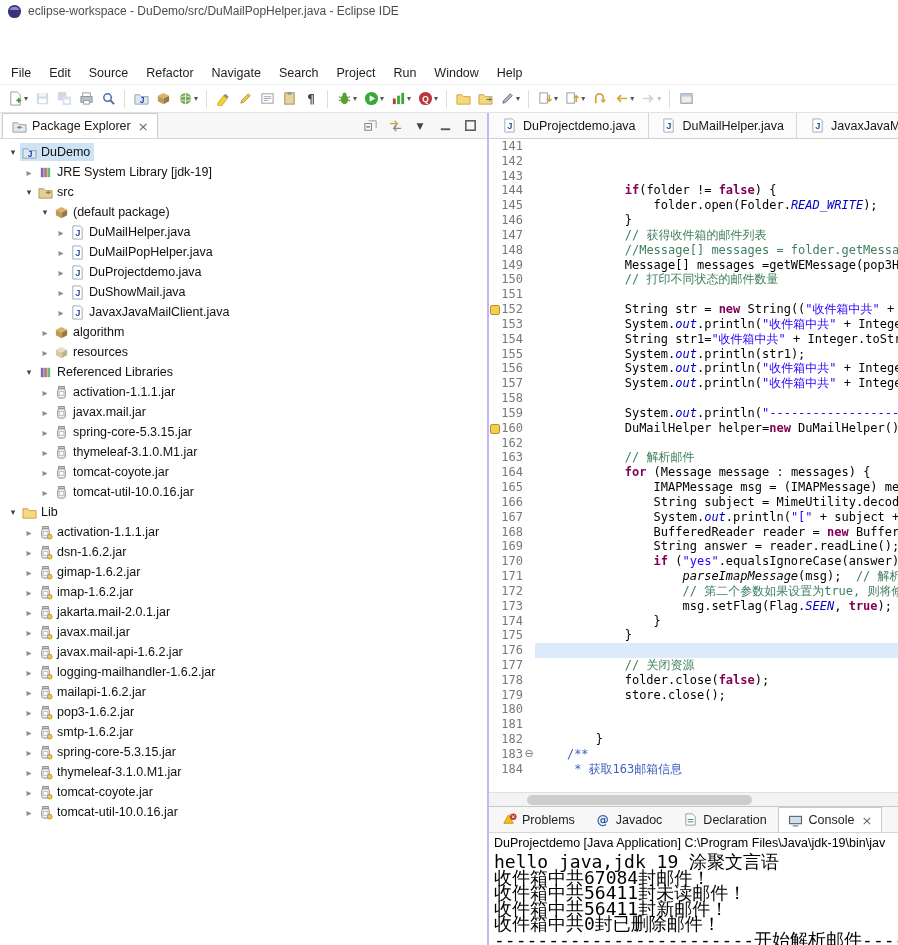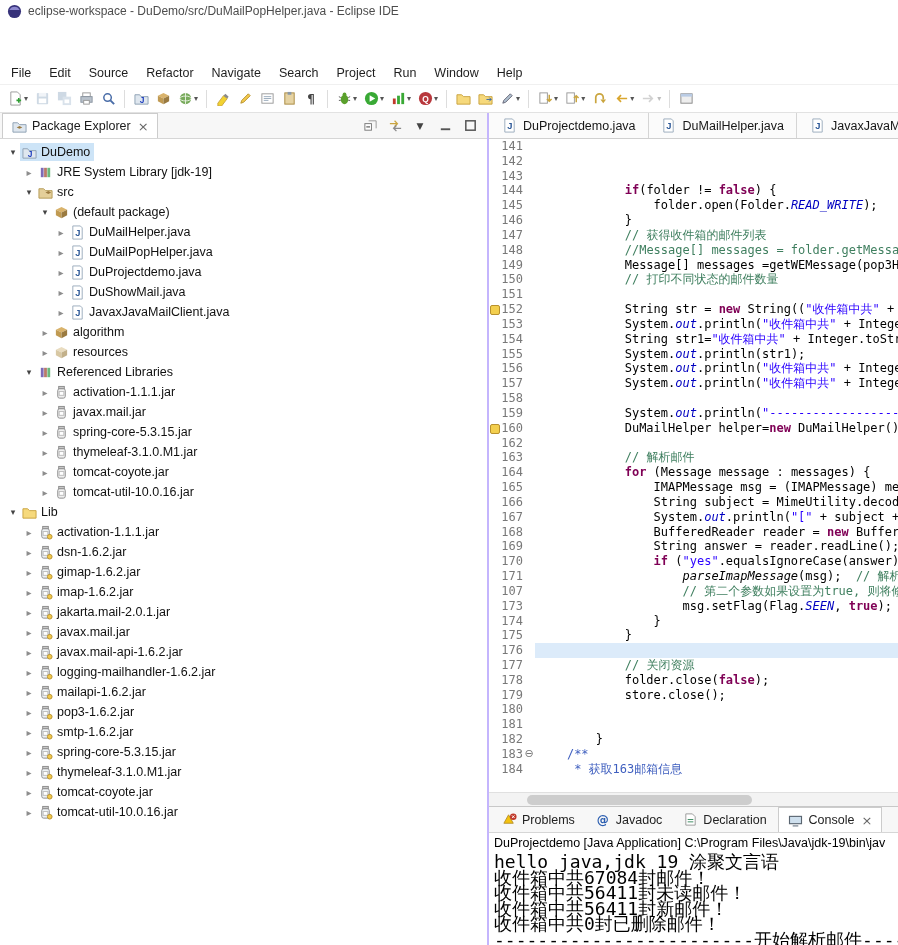--- a/index.html
+++ b/index.html
@@ -871,21 +871,21 @@
         <div class="code-row"><span class="gut-mk"></span><span class="gut-num">162</span><span class="gut-fold"></span><span class="code-text"></span></div>
         <div class="code-row"><span class="gut-mk"></span><span class="gut-num">163</span><span class="gut-fold"></span><span class="code-text"><span class="tok-p">            </span><span class="tok-c">// 解析邮件</span></span></div>
         <div class="code-row"><span class="gut-mk"></span><span class="gut-num">164</span><span class="gut-fold"></span><span class="code-text"><span class="tok-p">            </span><span class="tok-k">for</span><span class="tok-p"> (Message message : messages) {</span></span></div>
         <div class="code-row"><span class="gut-mk"></span><span class="gut-num">165</span><span class="gut-fold"></span><span class="code-text"><span class="tok-p">                IMAPMessage msg = (IMAPMessage) messa</span></span></div>
         <div class="code-row"><span class="gut-mk"></span><span class="gut-num">166</span><span class="gut-fold"></span><span class="code-text"><span class="tok-p">                String subject = MimeUtility.decodeTe</span></span></div>
         <div class="code-row"><span class="gut-mk"></span><span class="gut-num">167</span><span class="gut-fold"></span><span class="code-text"><span class="tok-p">                System.</span><span class="tok-f">out</span><span class="tok-p">.println(</span><span class="tok-s">"["</span><span class="tok-p"> + subject + </span></span></div>
         <div class="code-row"><span class="gut-mk"></span><span class="gut-num">168</span><span class="gut-fold"></span><span class="code-text"><span class="tok-p">                BufferedReader reader = </span><span class="tok-k">new</span><span class="tok-p"> BufferedR</span></span></div>
         <div class="code-row"><span class="gut-mk"></span><span class="gut-num">169</span><span class="gut-fold"></span><span class="code-text"><span class="tok-p">                String answer = reader.readLine();</span></span></div>
         <div class="code-row"><span class="gut-mk"></span><span class="gut-num">170</span><span class="gut-fold"></span><span class="code-text"><span class="tok-p">                </span><span class="tok-k">if</span><span class="tok-p"> (</span><span class="tok-s">"yes"</span><span class="tok-p">.equalsIgnoreCase(answer)) {</span></span></div>
         <div class="code-row"><span class="gut-mk"></span><span class="gut-num">171</span><span class="gut-fold"></span><span class="code-text"><span class="tok-p">                    </span><span class="tok-i">parseImapMessage</span><span class="tok-p">(msg);  </span><span class="tok-c">// 解析邮件</span></span></div>
-        <div class="code-row"><span class="gut-mk"></span><span class="gut-num">107</span><span class="gut-fold"></span><span class="code-text"><span class="tok-p">                    </span><span class="tok-c">// 第二个参数如果设置为true, 则将修改反馈给服务</span></span></div>
+        <div class="code-row"><span class="gut-mk"></span><span class="gut-num">172</span><span class="gut-fold"></span><span class="code-text"><span class="tok-p">                    </span><span class="tok-c">// 第二个参数如果设置为true, 则将修改反馈给服务</span></span></div>
         <div class="code-row"><span class="gut-mk"></span><span class="gut-num">173</span><span class="gut-fold"></span><span class="code-text"><span class="tok-p">                    msg.setFlag(Flag.</span><span class="tok-f">SEEN</span><span class="tok-p">, </span><span class="tok-k">true</span><span class="tok-p">);  </span></span></div>
         <div class="code-row"><span class="gut-mk"></span><span class="gut-num">174</span><span class="gut-fold"></span><span class="code-text"><span class="tok-p">                }</span></span></div>
         <div class="code-row"><span class="gut-mk"></span><span class="gut-num">175</span><span class="gut-fold"></span><span class="code-text"><span class="tok-p">            }</span></span></div>
         <div class="code-row hl"><span class="gut-mk"></span><span class="gut-num">176</span><span class="gut-fold"></span><span class="code-text"></span></div>
         <div class="code-row"><span class="gut-mk"></span><span class="gut-num">177</span><span class="gut-fold"></span><span class="code-text"><span class="tok-p">            </span><span class="tok-c">// 关闭资源</span></span></div>
         <div class="code-row"><span class="gut-mk"></span><span class="gut-num">178</span><span class="gut-fold"></span><span class="code-text"><span class="tok-p">            folder.close(</span><span class="tok-k">false</span><span class="tok-p">);</span></span></div>
         <div class="code-row"><span class="gut-mk"></span><span class="gut-num">179</span><span class="gut-fold"></span><span class="code-text"><span class="tok-p">            store.close();</span></span></div>
         <div class="code-row"><span class="gut-mk"></span><span class="gut-num">180</span><span class="gut-fold"></span><span class="code-text"></span></div>
         <div class="code-row"><span class="gut-mk"></span><span class="gut-num">181</span><span class="gut-fold"></span><span class="code-text"></span></div>
         <div class="code-row"><span class="gut-mk"></span><span class="gut-num">182</span><span class="gut-fold"></span><span class="code-text"><span class="tok-p">        }</span></span></div>

